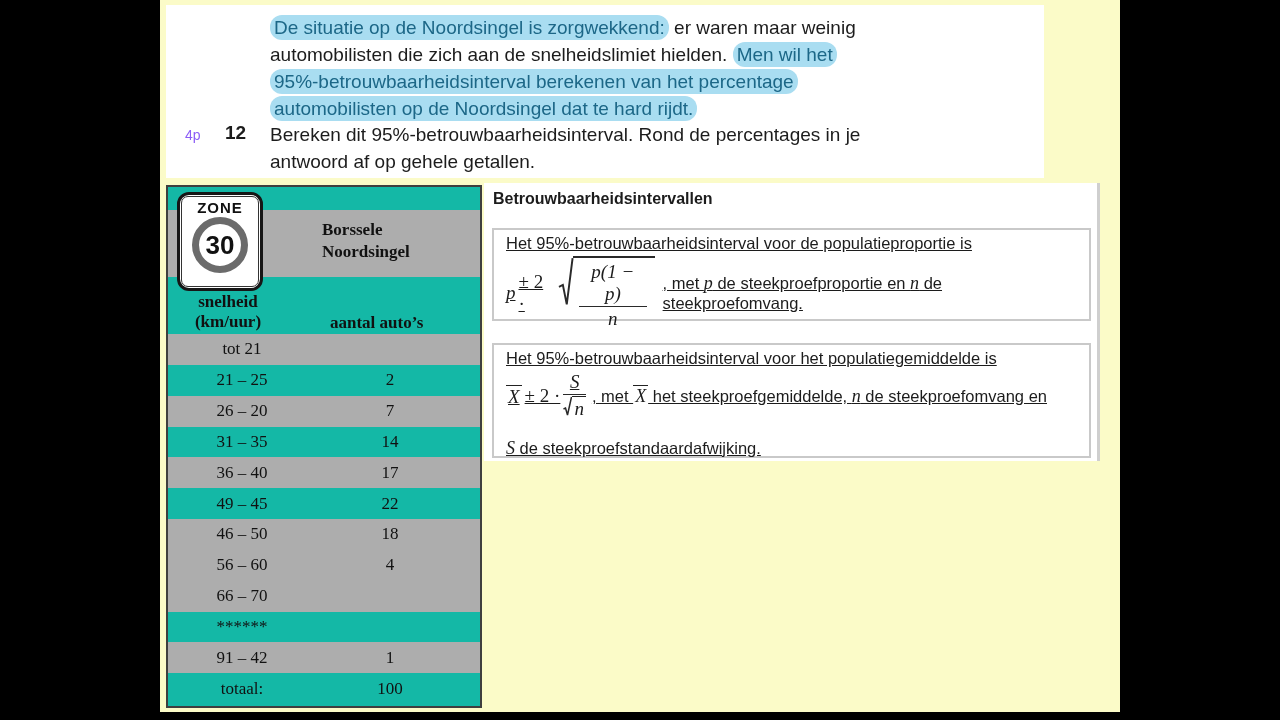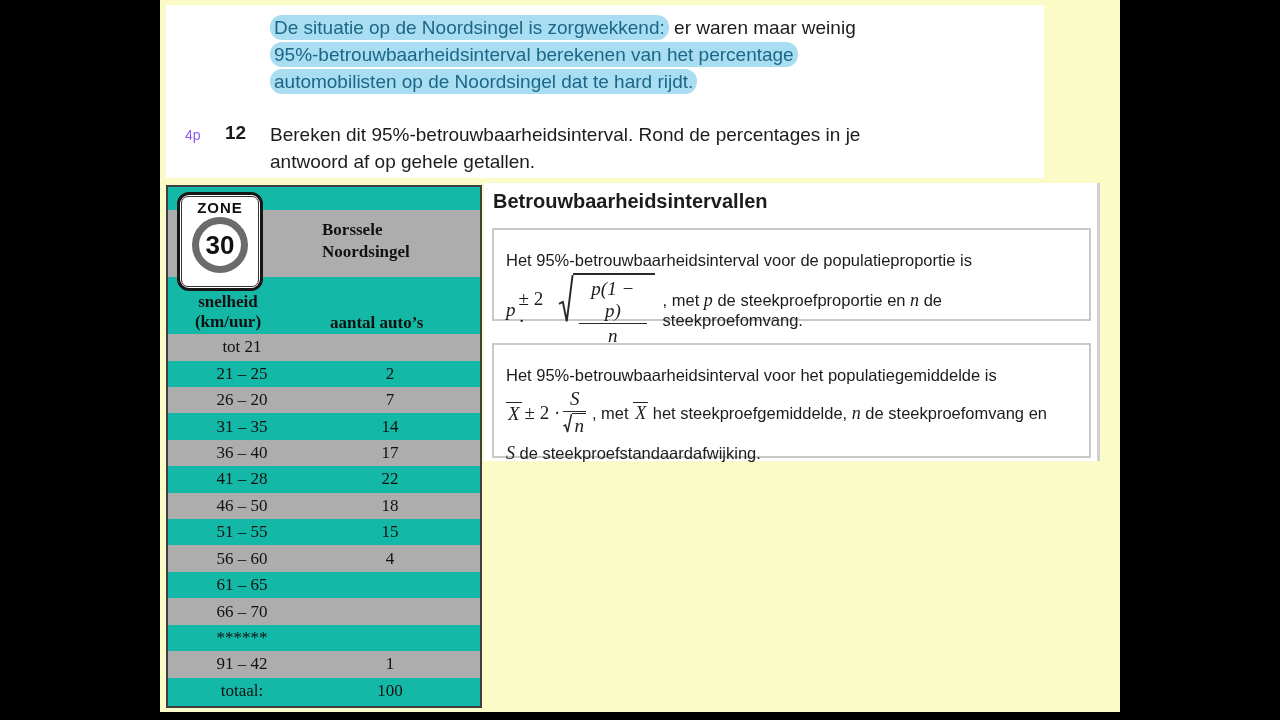--- a/index.html
+++ b/index.html
@@ -42,51 +42,52 @@
   .h-count { position:absolute; left:162px; top:126px; font-weight:bold; font-size:17px; }
   .rows { position:absolute; left:0; right:0; top:147px; bottom:2px; display:flex; flex-direction:column;justify-content:flex-end; }
   .trow { flex:1; display:flex; align-items:center; font-size:17px; }
   .trow.shaded { background:#adadad; }
   .cr { width:148px; text-align:center; }
   .cc { width:148px; text-align:center; }
 
   
   .fpanel { position:absolute; left:324px; top:183px; width:616px; height:278px; background:#fff;
             color:#1c1c1c; border-right:3px solid #cfcfcf; box-sizing:border-box; }
-  .ftitle { position:absolute; left:9px; top:7px; font-weight:bold; font-size:20px; }
+  .ftitle { position:absolute; left:9px; top:7px; font-weight:bold; font-size:16px; }
   .fbox { position:absolute; left:8px; width:599px; border:2px solid #c9c9c9; box-sizing:border-box;
-          padding:21px 12px; font-size:16.5px; }
+          padding:4px 12px; font-size:16.5px;text-decoration:underline; }
   .fbox1 { top:45px; height:93px; }
   .fbox2 { top:160px; height:115px; }
   .frow { display:flex; align-items:center; margin-top:3px; }
   .math { font-family:"Liberation Serif", serif; font-style:italic; font-size:19px; }
   .pm { font-style:normal; padding:0 3px; }
   .sqrt { display:inline-flex; align-items:flex-start; margin:0 2px; }
   .radicand { border-top:2px solid #2a2a2a; padding:3px 8px 0 6px; margin-left:-1px; }
   .frac { display:inline-block; text-align:center; line-height:1.15; }
   .fnum { display:block; padding:0 3px 1px; border-bottom:1.6px solid #2a2a2a; }
   .fden { display:block; padding-top:1px; }
   .var { font-family:"Liberation Serif", serif; font-style:italic; font-size:18px; }
   .obar { display:inline-block; border-top:1.6px solid #222; padding:1px 2px 0; line-height:1.05; }
   .sqrtn { display:inline-flex; align-items:flex-start; }
   .nol { border-top:1.5px solid #222; padding:1px 2px 0; }
   .tail { margin-left:6px; }
-  .lastline { margin-top:4px; }
+  .lastline { margin-top:16px; }
 </style>
 </head>
 <body>
 
 <div class="bar bar-left"></div>
 <div class="bar bar-right"></div>
 
 <div class="stage">
 
   <div class="qbox">
     <div class="qtext">
       <div class="line"><span class="hl">De situatie op de Noordsingel is zorgwekkend:</span><span> er waren maar weinig</span></div>
+      <div class="line"><span>automobilisten die zich aan de snelheidslimiet hielden. </span><span class="hl">Men wil het</span></div>
       <div class="line"><span class="hl">95%-betrouwbaarheidsinterval berekenen van het percentage</span></div>
       <div class="line"><span class="hl">automobilisten op de Noordsingel dat te hard rijdt.</span></div>
     </div>
     <div class="qrow">
       <div class="qp">4p</div>
       <div class="qn">12</div>
       <div class="qbody">
         <div class="line">Bereken dit 95%-betrouwbaarheidsinterval. Rond de percentages in je</div>
         <div class="line">antwoord af op gehele getallen.</div>
       </div>
@@ -126,38 +127,30 @@
         </div>
       <div class="trow">
           <span class="cr">31 – 35</span>
           <span class="cc">14</span>
         </div>
       <div class="trow shaded">
           <span class="cr">36 – 40</span>
           <span class="cc">17</span>
         </div>
       <div class="trow">
-          <span class="cr">41 – 28</span>
+          <span class="cr">49 – 45</span>
           <span class="cc">22</span>
         </div>
       <div class="trow shaded">
           <span class="cr">46 – 50</span>
           <span class="cc">18</span>
         </div>
-      <div class="trow">
-          <span class="cr">51 – 55</span>
-          <span class="cc">15</span>
-        </div>
       <div class="trow shaded">
           <span class="cr">56 – 60</span>
           <span class="cc">4</span>
-        </div>
-      <div class="trow">
-          <span class="cr">61 – 65</span>
-          <span class="cc"></span>
         </div>
       <div class="trow shaded">
           <span class="cr">66 – 70</span>
           <span class="cc"></span>
         </div>
       <div class="trow">
           <span class="cr">******</span>
           <span class="cc"></span>
         </div>
       <div class="trow shaded">

